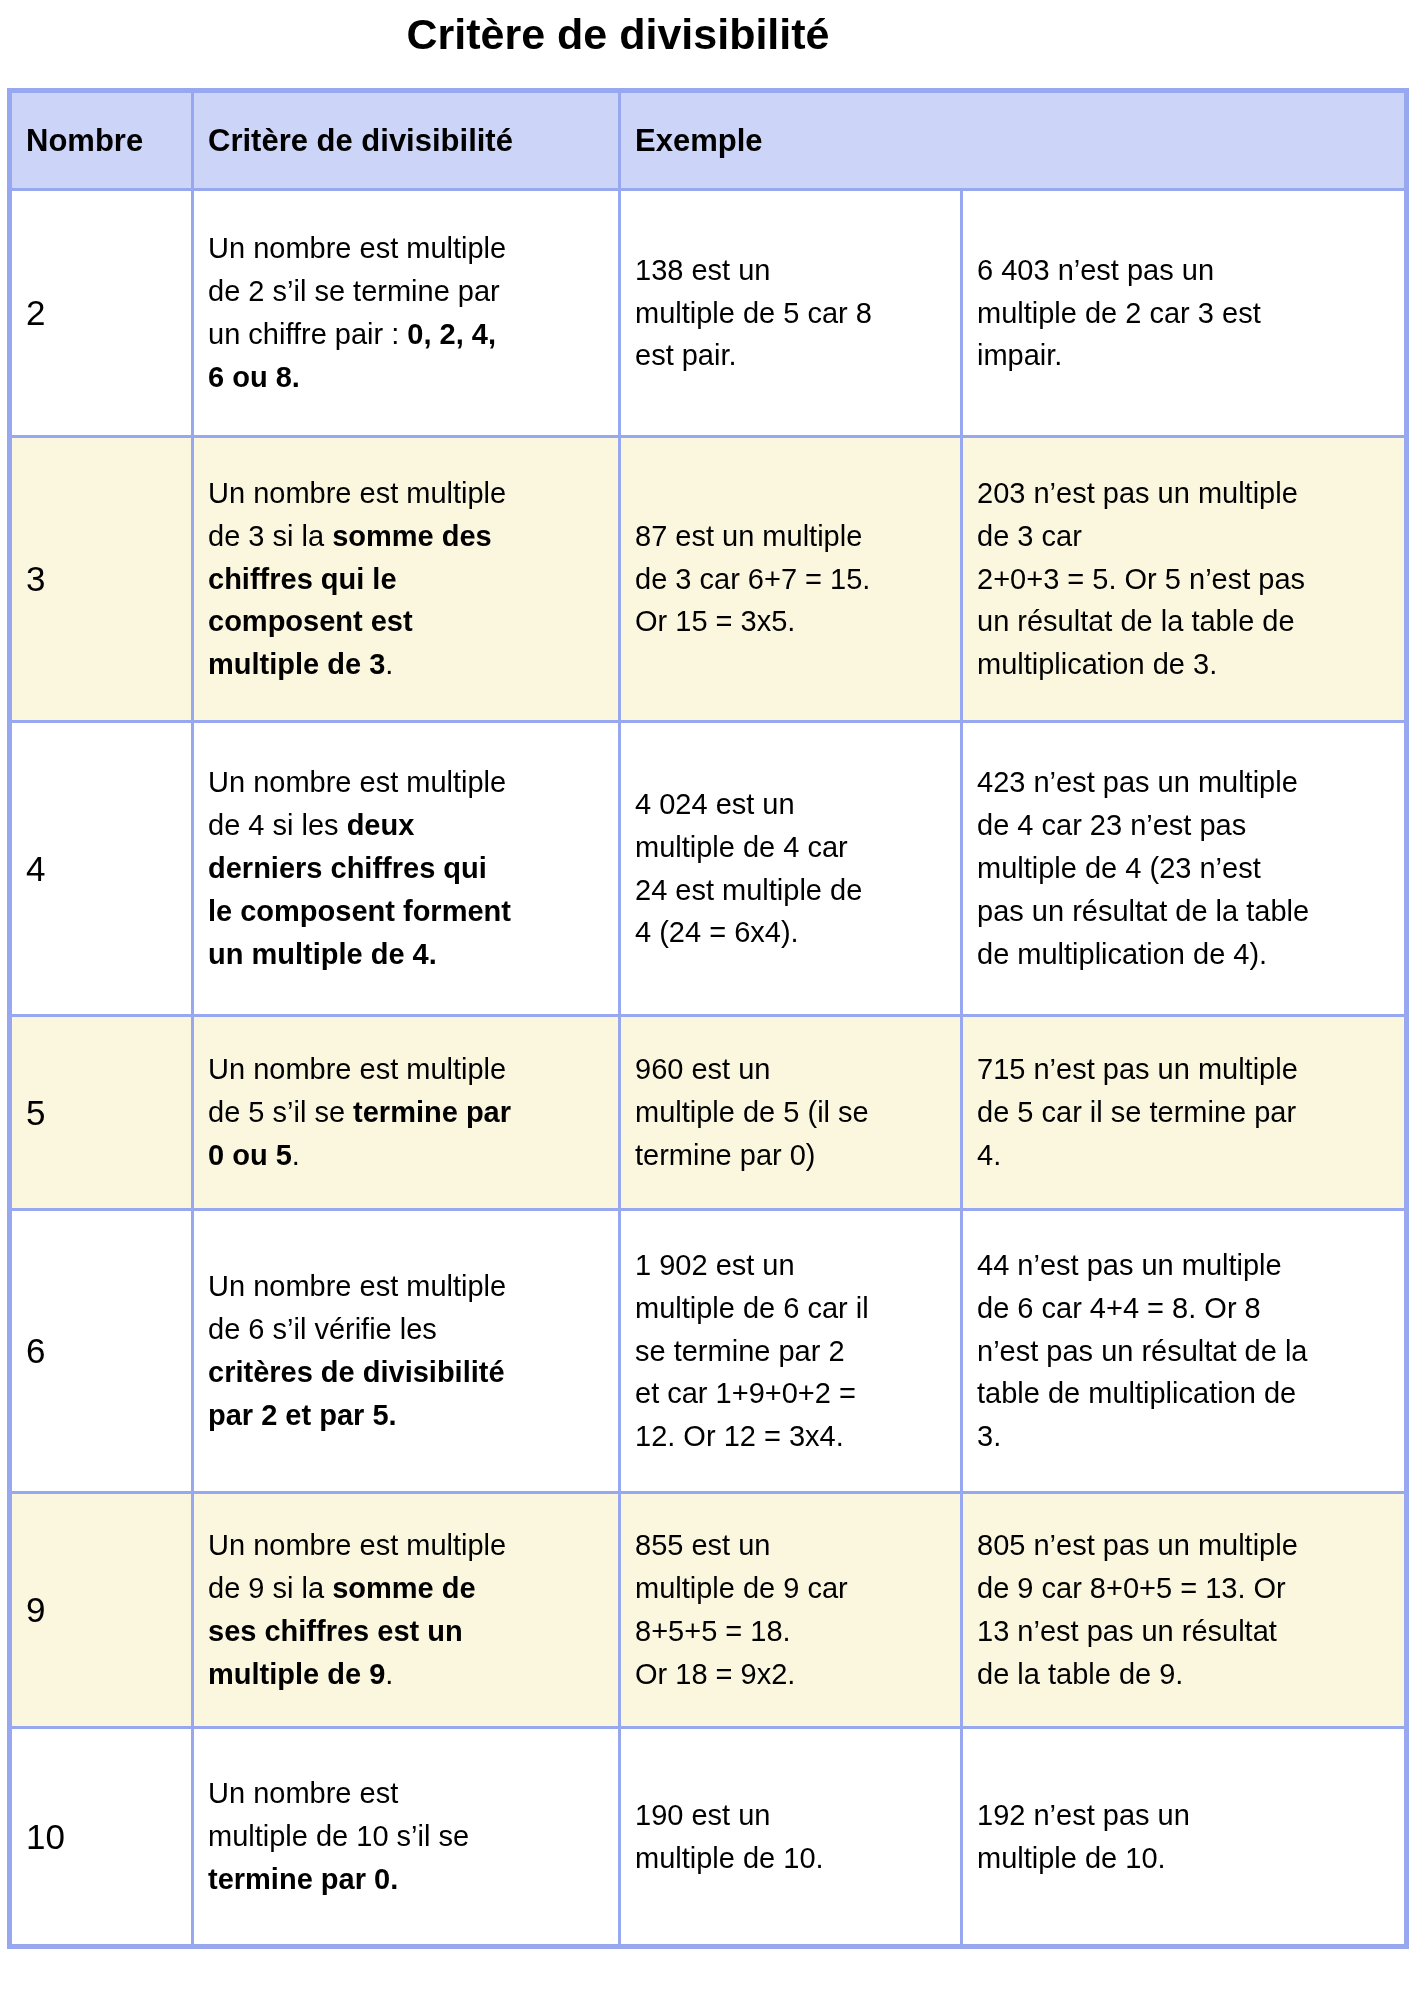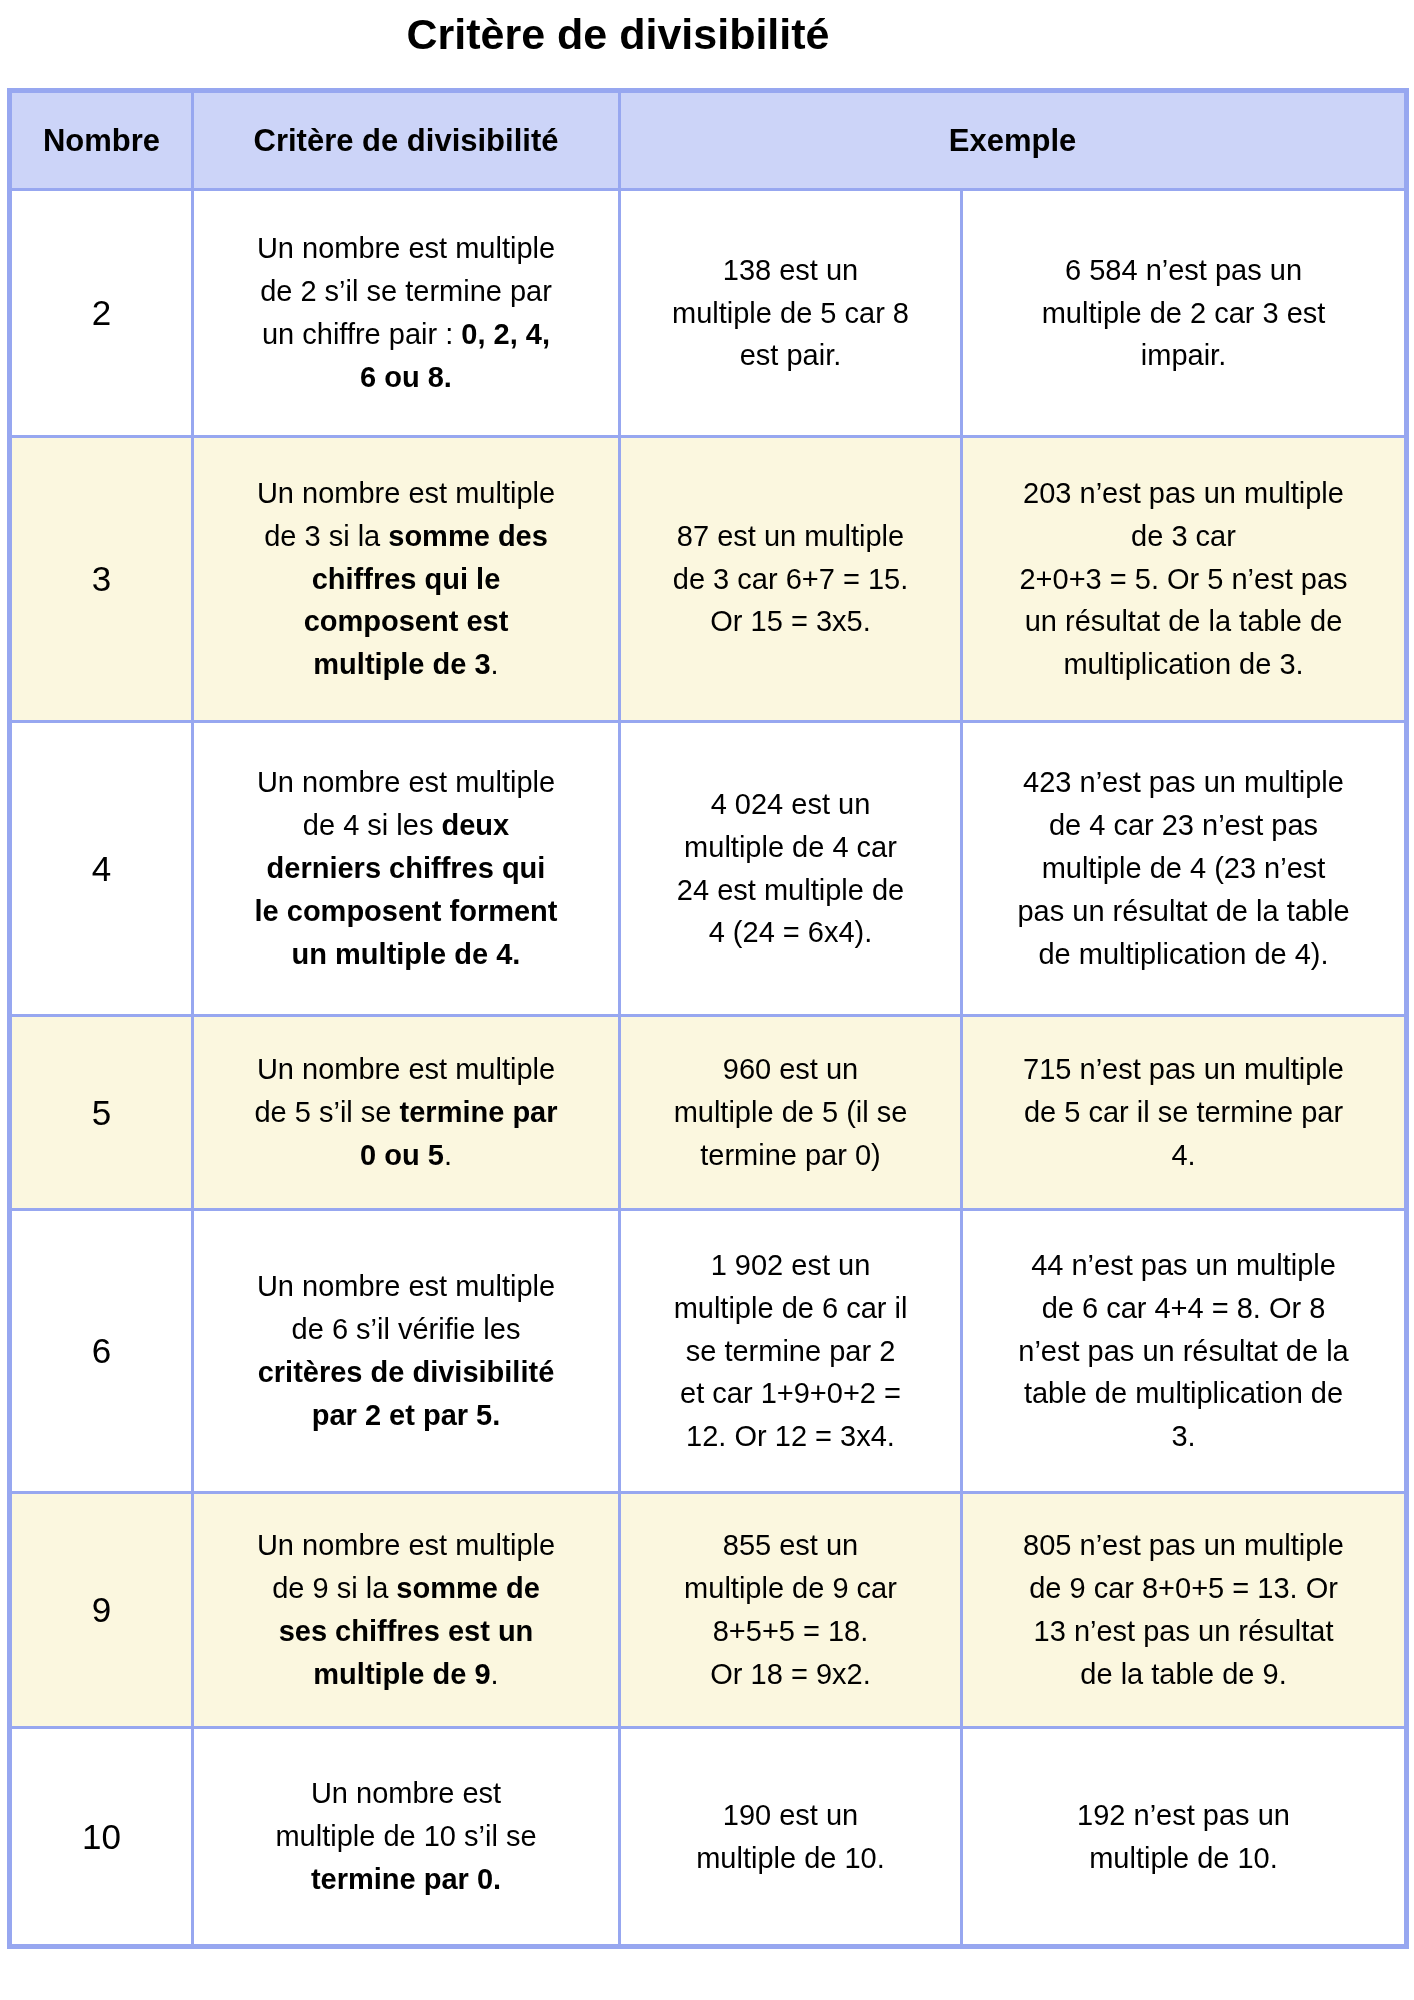--- a/index.html
+++ b/index.html
@@ -31,21 +31,21 @@
     border-collapse: collapse;
     table-layout: fixed;
     width: 1397px;
     margin: 29px 0 0 7px;
     border: 5px solid var(--border-color);
   }
   table.div-table th,
   table.div-table td {
     border: 3px solid var(--border-color);
     vertical-align: middle;
-    text-align: center;
+    text-align: left;
     padding: 8px 14px;
   }
   thead tr { height: 99px; }
   thead th {
     background: var(--header-bg);
     font-size: 31px;
     font-weight: bold;
   }
   td.num  { font-size: 35px; }
   td.crit, td.ex {
@@ -90,21 +90,21 @@
     <tbody id="table-body">
         <tr>
           <td class="num">2</td>
           <td class="crit"><span>Un nombre est multiple
 de 2 s’il se termine par
 un chiffre pair : </span><span class="b">0, 2, 4,
 6 ou 8.</span></td>
           <td class="ex">138 est un
 multiple de 5 car 8
 est pair.</td>
-          <td class="ex">6 584 n’est pas un
+          <td class="ex">6 403 n’est pas un
 multiple de 2 car 3 est
 impair.</td>
         </tr>
         <tr class="shaded">
           <td class="num">3</td>
           <td class="crit"><span>Un nombre est multiple
 de 3 si la </span><span class="b">somme des
 chiffres qui le
 composent est
 multiple de 3</span><span>.</span></td>

